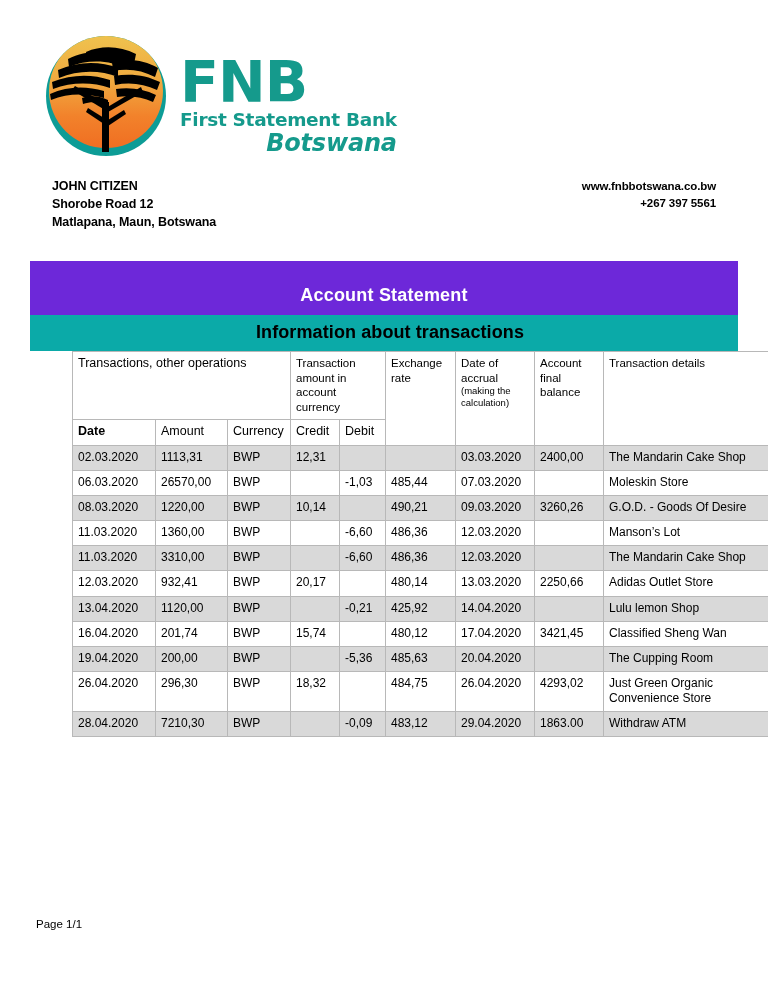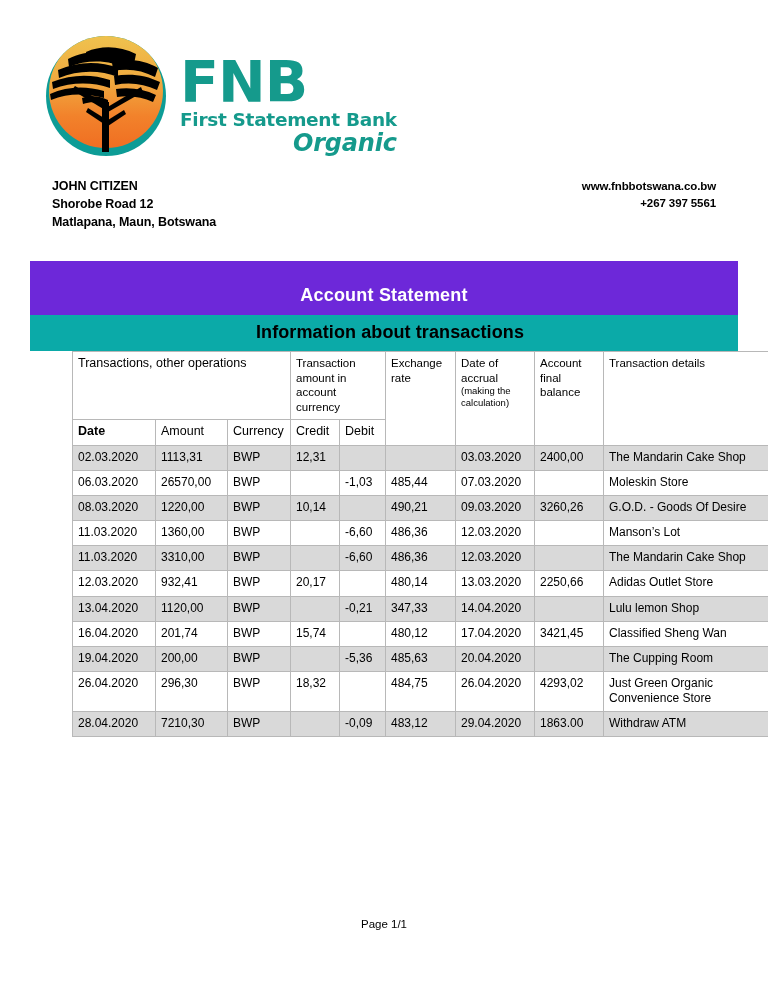--- a/index.html
+++ b/index.html
@@ -161,22 +161,23 @@
   td.num, td.cur, td.details, td.rate {
     font-size: 12px;
   }
 
   
   .footer {
     position: absolute;
     left: 0;
     right: 0;
     top: 918px;
-    text-align: center;
+    text-align: left;
     font-size: 11.5px;
+    padding-left: 36px;
   }
 </style>
 </head>
 <body>
 
 <div class="page">
 
   <div class="letterhead">
     <div class="logo-block">
       <svg class="logo-mark" viewBox="0 0 128 128">
@@ -208,21 +209,21 @@
             <path d="M74 57 C88 55 102 57 114 63 L111 70 C100 65 88 63 75 65 Z"></path>
             <path d="M40 66 C50 63 58 64 66 68 L66 74 C58 70 50 69 41 72 Z"></path>
             <path d="M62 86 L46 76 L44 80 L62 92 Z"></path>
             <path d="M66 88 L82 78 L84 82 L66 94 Z"></path>
           </g>
         </g>
       </svg>
       <div class="wordmark">
         <div class="wm-fnb">FNB</div>
         <div class="wm-full">First Statement Bank</div>
-        <div class="wm-country">Organic</div>
+        <div class="wm-country">Botswana</div>
       </div>
     </div>
   </div>
 
   <div class="infobar">
     <div class="addr">
       <div>JOHN CITIZEN</div>
       <div>Shorobe Road 12</div>
       <div>Matlapana, Maun, Botswana</div>
     </div>
@@ -335,21 +336,21 @@
           <td class="num">13.03.2020</td>
           <td class="num">2250,66</td>
           <td class="details">Adidas Outlet Store</td>
         </tr>
         <tr class="shaded">
           <td class="date">13.04.2020</td>
           <td class="num">1120,00</td>
           <td class="cur">BWP</td>
           <td class="num"></td>
           <td class="num">-0,21</td>
-          <td class="rate">347,33</td>
+          <td class="rate">425,92</td>
           <td class="num">14.04.2020</td>
           <td class="num"></td>
           <td class="details">Lulu lemon Shop</td>
         </tr>
         <tr class="plain">
           <td class="date">16.04.2020</td>
           <td class="num">201,74</td>
           <td class="cur">BWP</td>
           <td class="num">15,74</td>
           <td class="num"></td>

